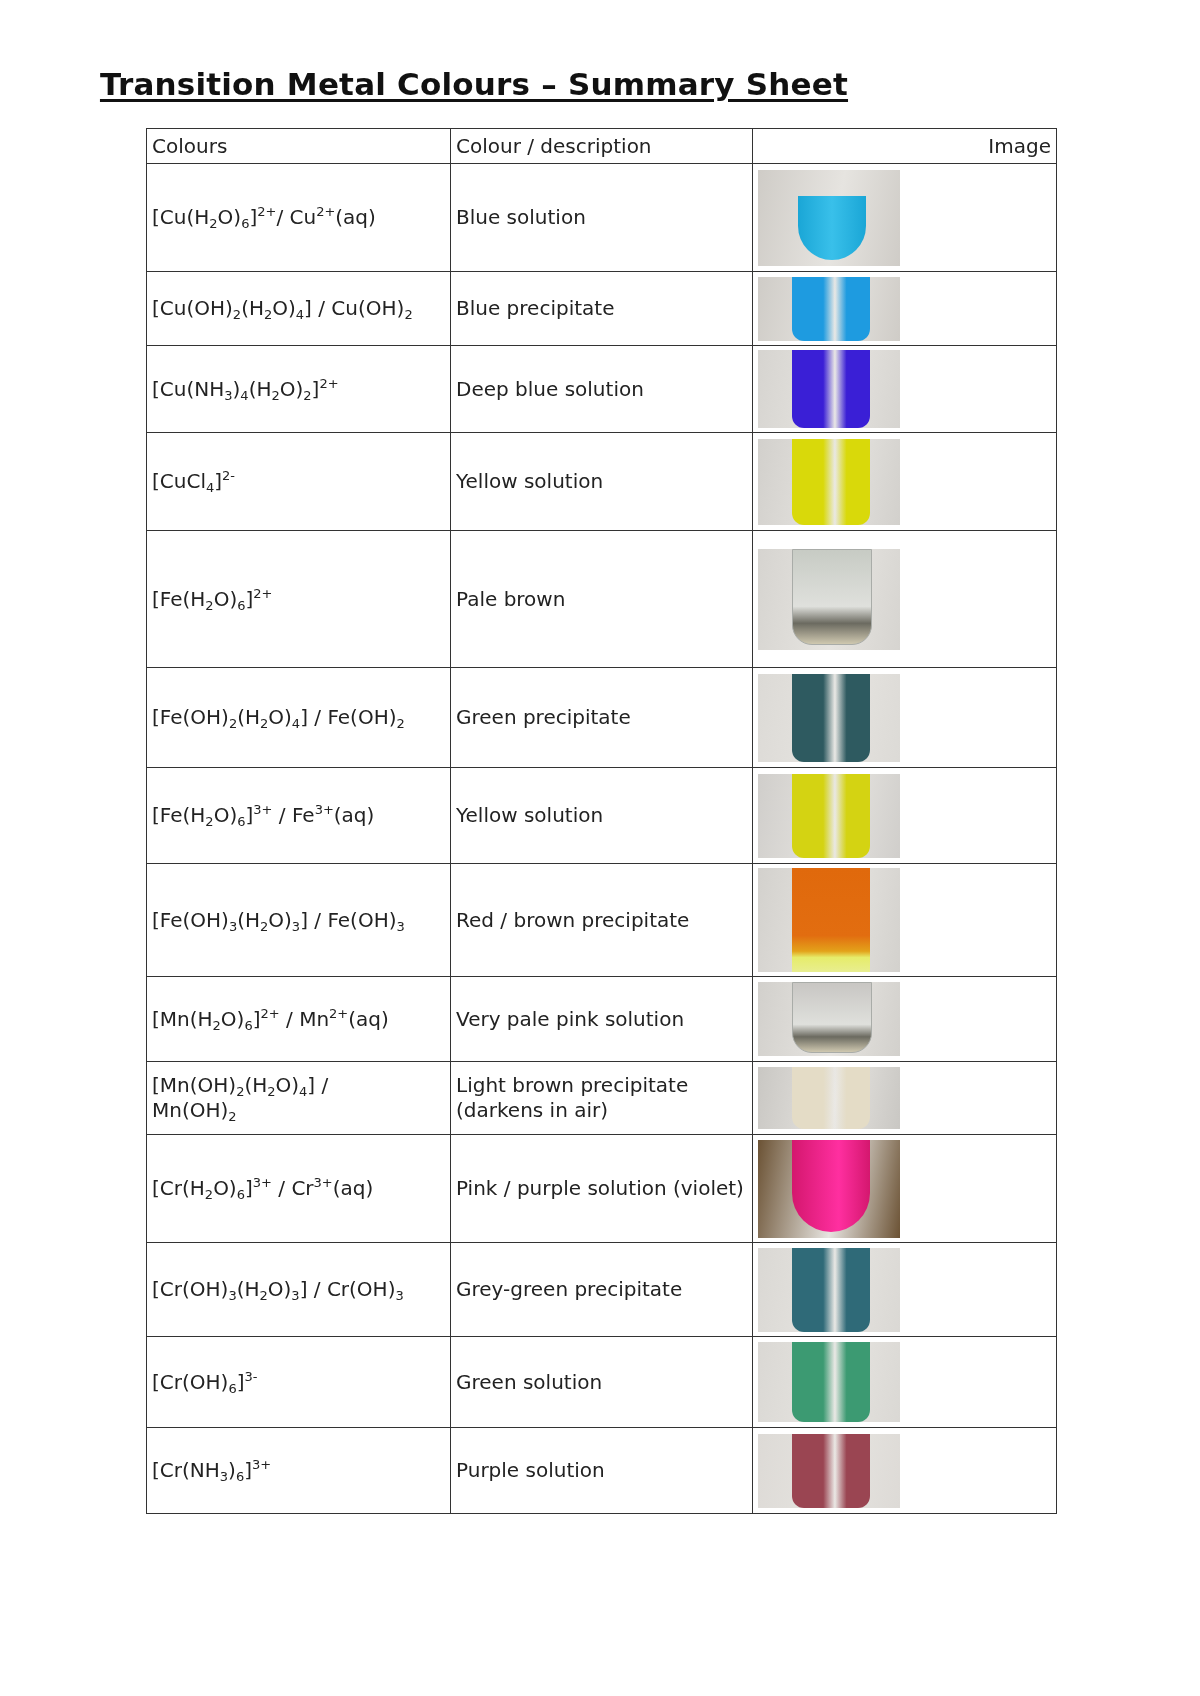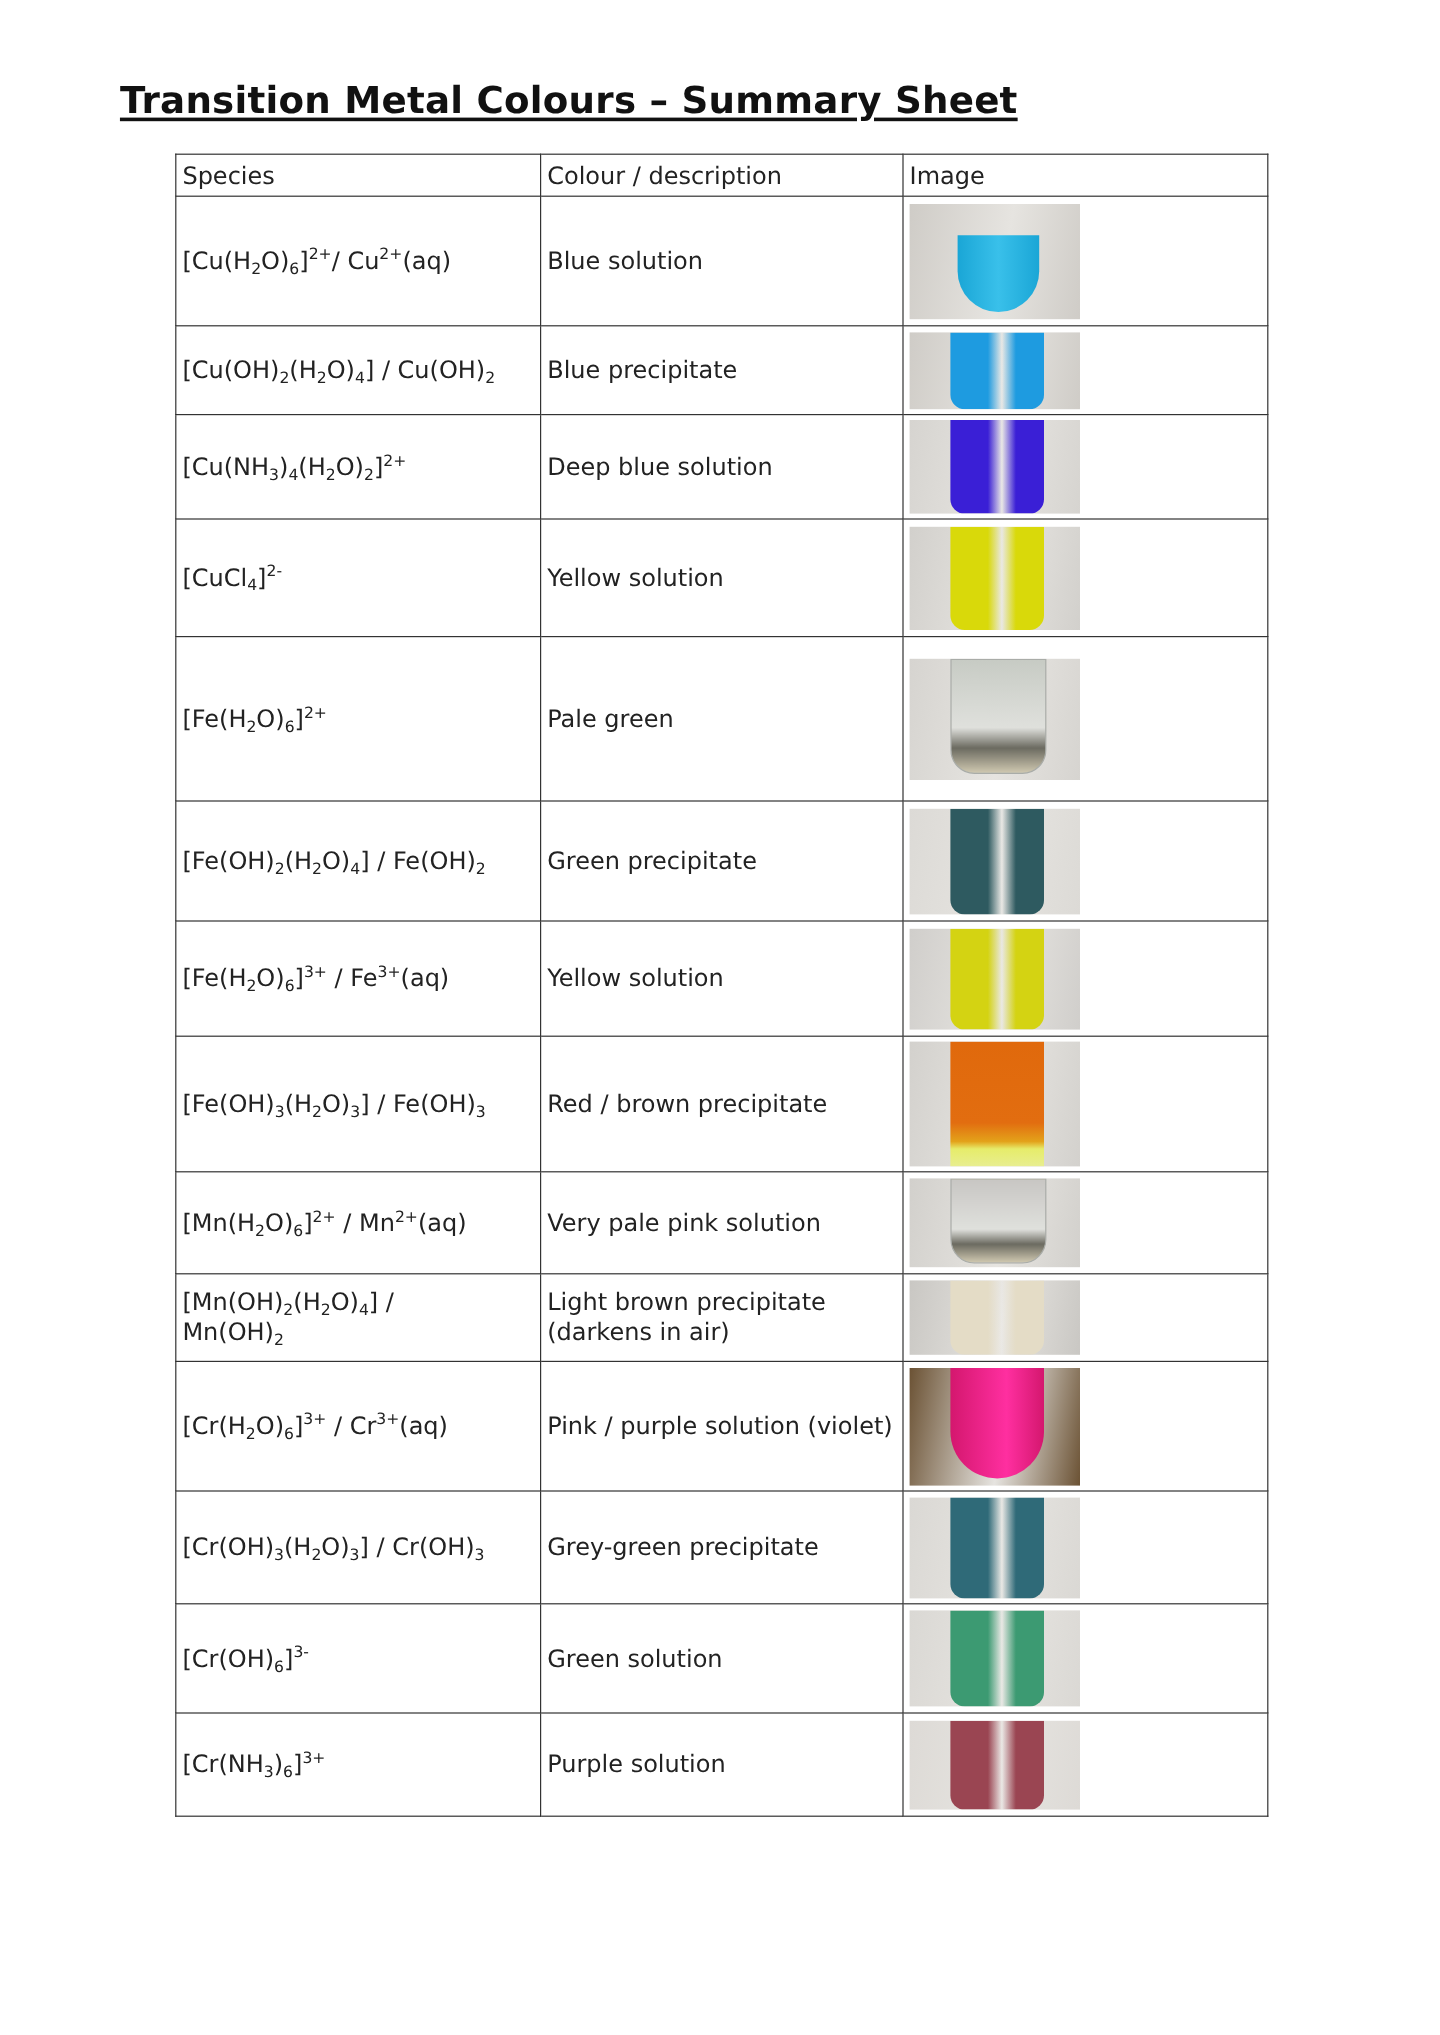--- a/index.html
+++ b/index.html
@@ -5,21 +5,21 @@
   html, body { margin: 0; padding: 0; background: #ffffff; }
   body { width: 1200px; height: 1696px; position: relative; overflow: hidden;
          font-family: "DejaVu Sans", sans-serif; color: #1a1a1a; }
   .title { position: absolute; left: 0; width: 948px; top: 66px; text-align: center;
            font-family: "DejaVu Sans", sans-serif; font-weight: bold; font-size: 31px;
            text-decoration: underline; text-underline-offset: 4px; letter-spacing: 0.2px; color: #111; }
   table.sheet { position: absolute; left: 146px; top: 128px; width: 910px;
                 border-collapse: collapse; table-layout: fixed; }
   table.sheet td, table.sheet th { border: 1.6px solid #333; padding: 0 5px; vertical-align: middle;
                 font-size: 20px; font-weight: normal; text-align: left; line-height: 25px; color: #222; }
-  table.sheet th.img-h { text-align: left; }
+  table.sheet th.img-h { text-align: right; }
   col.c1 { width: 304px; } col.c2 { width: 302px; } col.c3 { width: 304px; }
   td.img-cell { text-align: center; padding: 0; }
   sub, sup { font-size: 13px; line-height: 0; }
   sub { vertical-align: -4px; } sup { vertical-align: 8px; }
   .thumb { display: inline-block; width: 142px; position: relative; overflow: hidden; vertical-align: middle;
            background: #d9d7d3; }
   .thumb .tube { position: absolute; top: 0; bottom: 0; left: 24%; width: 55%; }
 </style>
 </head>
 <body>
@@ -27,21 +27,21 @@
 <div class="title">Transition Metal Colours – Summary Sheet</div>
 
 <table class="sheet">
   <colgroup>
       <col class="c1">
       <col class="c2">
       <col class="c3">
     </colgroup>
   <thead>
     <tr style="height:35px">
-      <th>Species</th>
+      <th>Colours</th>
       <th>Colour / description</th>
       <th class="img-h">Image</th>
     </tr>
   </thead>
   <tbody id="rows">
       <tr style="height: 108px;">
         <td title="[Cu(H2O)6]2+/ Cu2+(aq)">[Cu(H<sub>2</sub>O)<sub>6</sub>]<sup>2+</sup>/ Cu<sup>2+</sup>(aq)</td>
         <td>Blue solution</td>
         <td class="img-cell"><div class="thumb" aria-label="blue solution in test tube" style="height: 96px; background: linear-gradient(100deg, rgb(207, 204, 199) 0%, rgb(230, 228, 224) 55%, rgb(207, 204, 199) 100%);"><div class="tube" style="top: 28%; bottom: 6%; left: 28%; width: 48%; border-radius: 0px 0px 40px 40px; background: linear-gradient(90deg, rgb(26, 166, 214), rgb(57, 192, 234) 50%, rgb(26, 166, 214));"></div></div></td>
       </tr>
@@ -55,21 +55,21 @@
         <td>Deep blue solution</td>
         <td class="img-cell"><div class="thumb" aria-label="deep blue solution in test tube" style="height: 78px; background: linear-gradient(100deg, rgb(214, 212, 208) 0%, rgb(230, 228, 224) 55%, rgb(214, 212, 208) 100%);"><div class="tube" style="border-radius: 0px 0px 12px 12px; background: linear-gradient(90deg, rgb(58, 31, 214) 0%, rgb(58, 31, 214) 40%, rgba(255, 255, 255, 0.18) 55%, rgb(58, 31, 214) 70%, rgb(58, 31, 214) 100%);"></div></div></td>
       </tr>
       <tr style="height: 98px; padding-left: 10px;">
         <td title="[CuCl4]2-">[CuCl<sub>4</sub>]<sup>2-</sup></td>
         <td>Yellow solution</td>
         <td class="img-cell"><div class="thumb" aria-label="yellow solution in test tube" style="height: 86px; background: linear-gradient(100deg, rgb(210, 208, 204) 0%, rgb(230, 228, 224) 55%, rgb(210, 208, 204) 100%);"><div class="tube" style="border-radius: 0px 0px 12px 12px; background: linear-gradient(90deg, rgb(217, 217, 10) 0%, rgb(217, 217, 10) 40%, rgba(255, 255, 255, 0.18) 55%, rgb(217, 217, 10) 70%, rgb(217, 217, 10) 100%);"></div></div></td>
       </tr>
       <tr style="height: 137px;">
         <td title="[Fe(H2O)6]2+">[Fe(H<sub>2</sub>O)<sub>6</sub>]<sup>2+</sup></td>
-        <td>Pale green</td>
+        <td>Pale brown</td>
         <td class="img-cell"><div class="thumb" aria-label="pale green solution in test tube" style="height: 101px; background: linear-gradient(100deg, rgb(214, 212, 208) 0%, rgb(230, 228, 224) 55%, rgb(214, 212, 208) 100%);"><div class="tube" style="border-radius: 0px 0px 20px 20px; bottom: 4%; background: linear-gradient(rgb(199, 203, 196) 0%, rgb(223, 224, 220) 60%, rgb(107, 106, 96) 78%, rgb(207, 200, 176) 100%); border: 1px solid rgb(169, 172, 168);"></div></div></td>
       </tr>
       <tr style="height: 100px;">
         <td title="[Fe(OH)2(H2O)4] / Fe(OH)2">[Fe(OH)<sub>2</sub>(H<sub>2</sub>O)<sub>4</sub>] / Fe(OH)<sub>2</sub></td>
         <td>Green precipitate</td>
         <td class="img-cell"><div class="thumb" aria-label="green precipitate in test tube" style="height: 88px; background: linear-gradient(100deg, rgb(220, 218, 214) 0%, rgb(230, 228, 224) 55%, rgb(220, 218, 214) 100%);"><div class="tube" style="border-radius: 0px 0px 12px 12px; background: linear-gradient(90deg, rgb(46, 90, 96) 0%, rgb(46, 90, 96) 40%, rgba(255, 255, 255, 0.18) 55%, rgb(46, 90, 96) 70%, rgb(46, 90, 96) 100%);"></div></div></td>
       </tr>
       <tr style="height: 96px;">
         <td title="[Fe(H2O)6]3+ / Fe3+(aq)">[Fe(H<sub>2</sub>O)<sub>6</sub>]<sup>3+</sup> / Fe<sup>3+</sup>(aq)</td>
         <td>Yellow solution</td>

